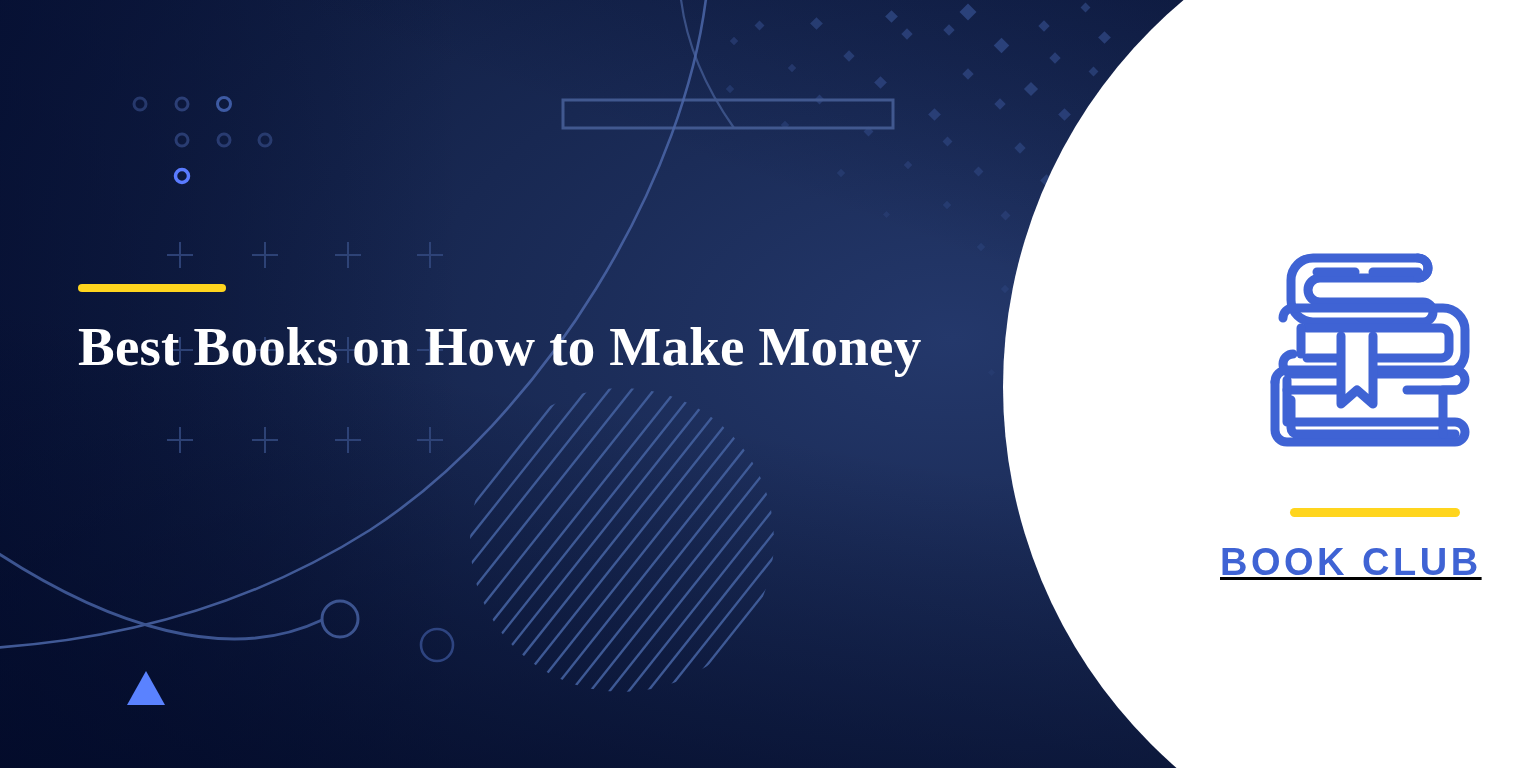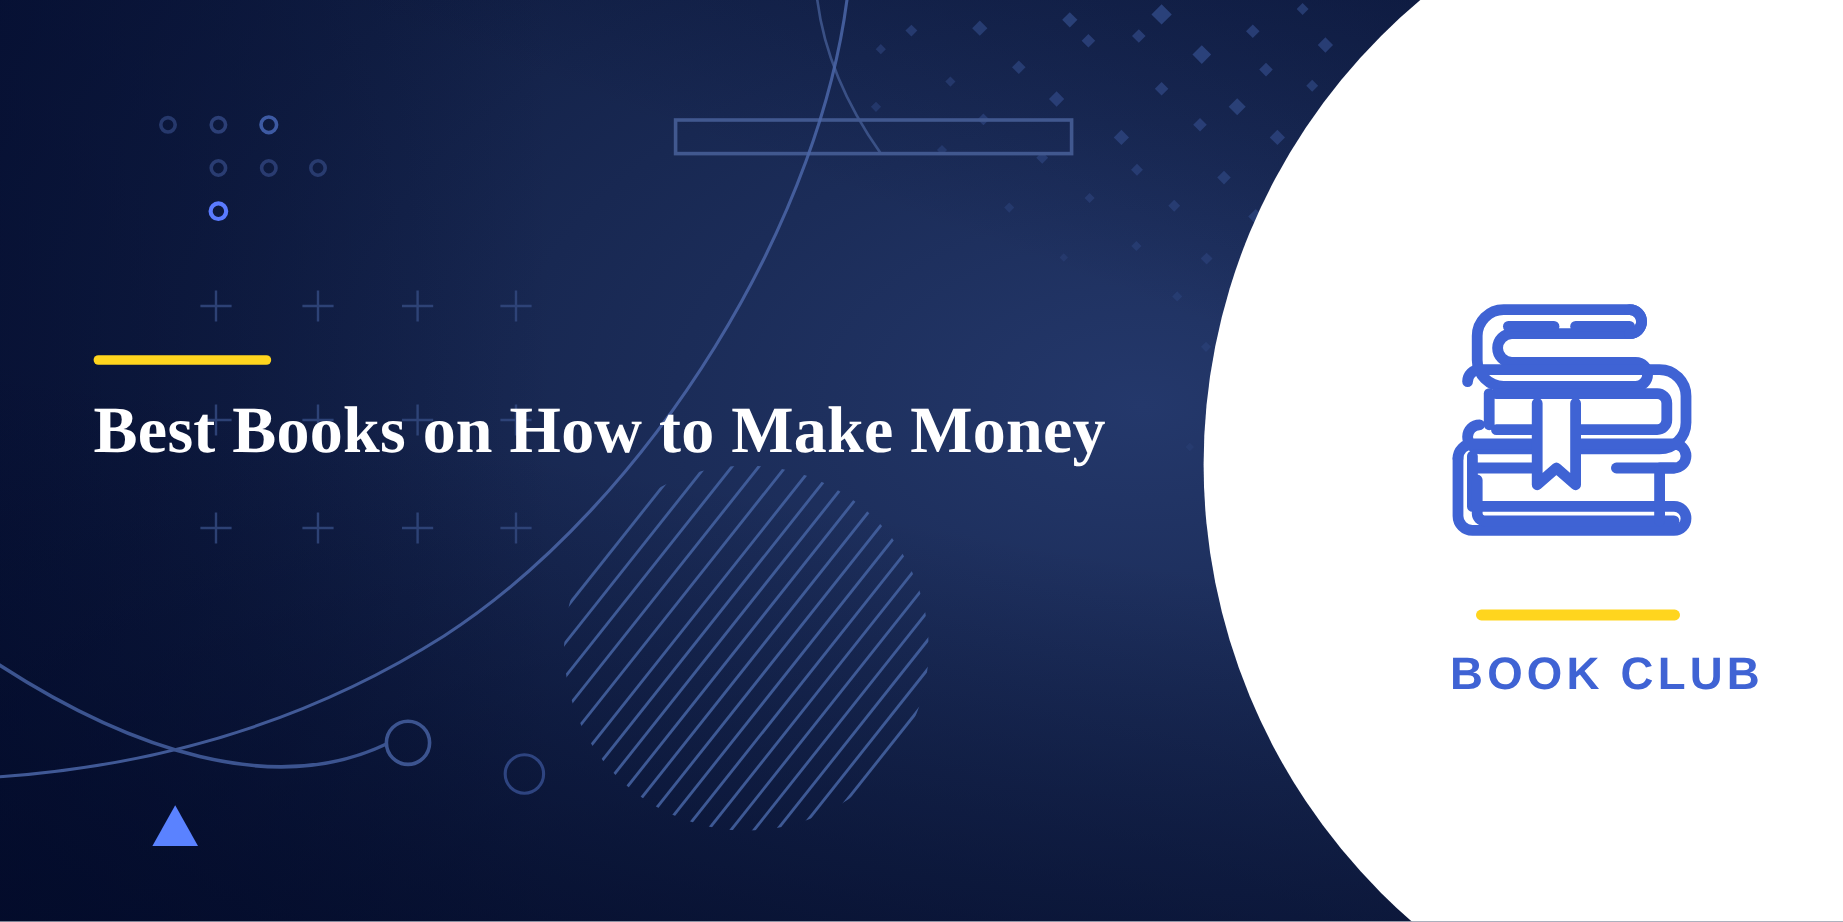--- a/index.html
+++ b/index.html
@@ -56,21 +56,21 @@
     width: 1010px;
     height: 1010px;
     border-radius: 50%;
     background: #ffffff;
   }
 
   
   .headline-wrap {
     position: absolute;
     left: 78px;
-    top: 296px;
+    top: 284px;
     width: 900px;
   }
   .rule-yellow {
     width: 148px;
     height: 8px;
     border-radius: 5px;
     background: #FFD51E;
   }
   .headline {
     margin: 26px 0 0 0;
@@ -79,24 +79,25 @@
     font-size: 55px;
     line-height: 1.05;
     letter-spacing: 0.2px;
     color: #ffffff;
     white-space: nowrap;
   }
 
   
   .logo-lockup {
     position: absolute;
-    left: 1160px;
+    left: 1220px;
     top: 232px;
     width: 310px;
-    text-align: right;
+    text-align: left;
+    text-decoration: underline;
   }
   .logo-mark { width: 260px; height: 250px; display: block; margin: 0 auto; }
   .logo-rule {
     width: 170px;
     height: 9px;
     border-radius: 5px;
     background: #FFD51E;
     margin: 26px auto 0 auto;
   }
   .logo-text {

